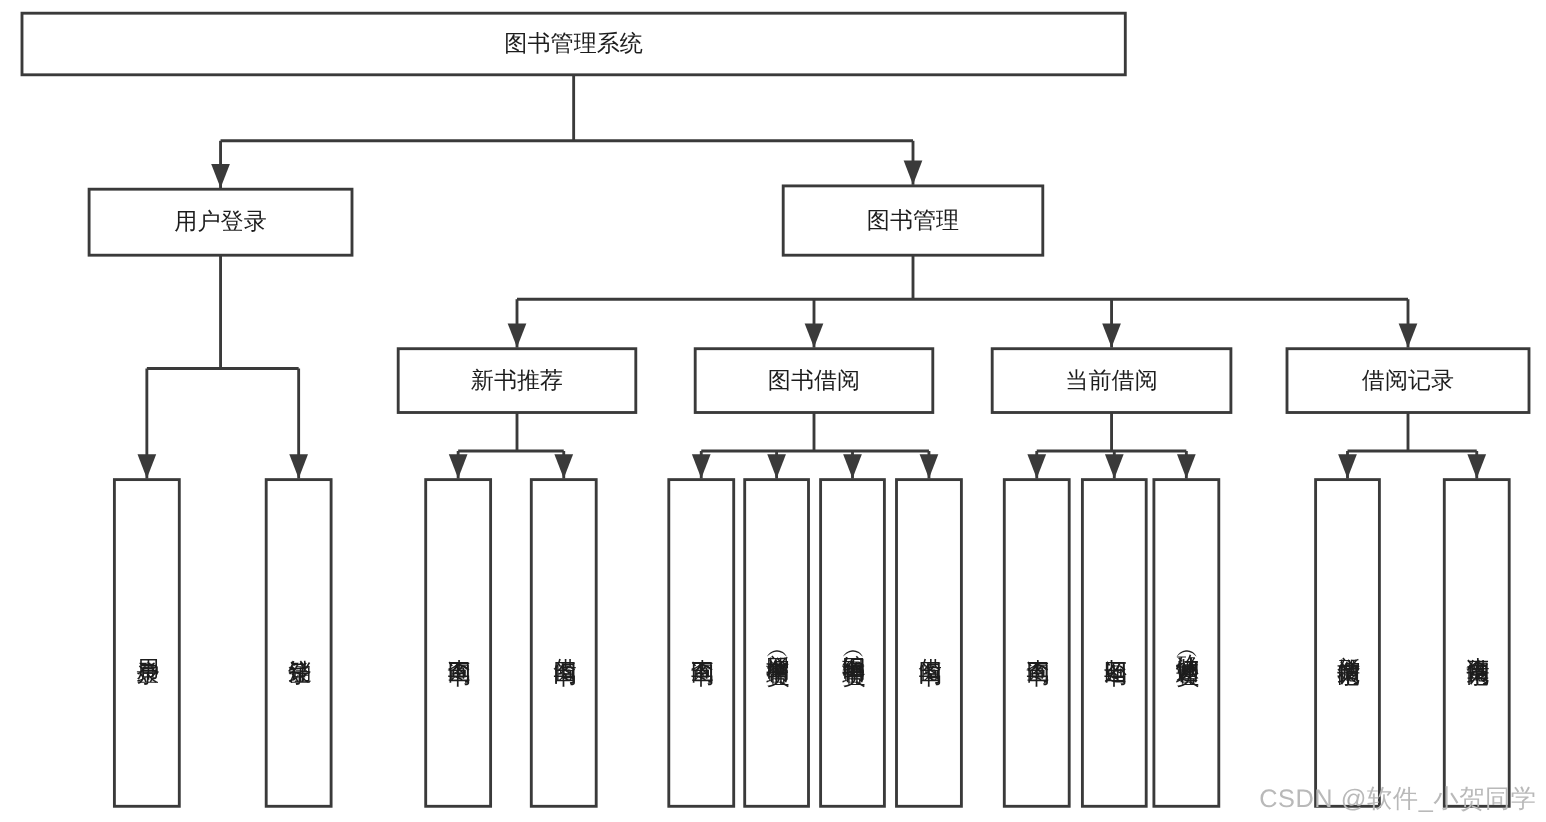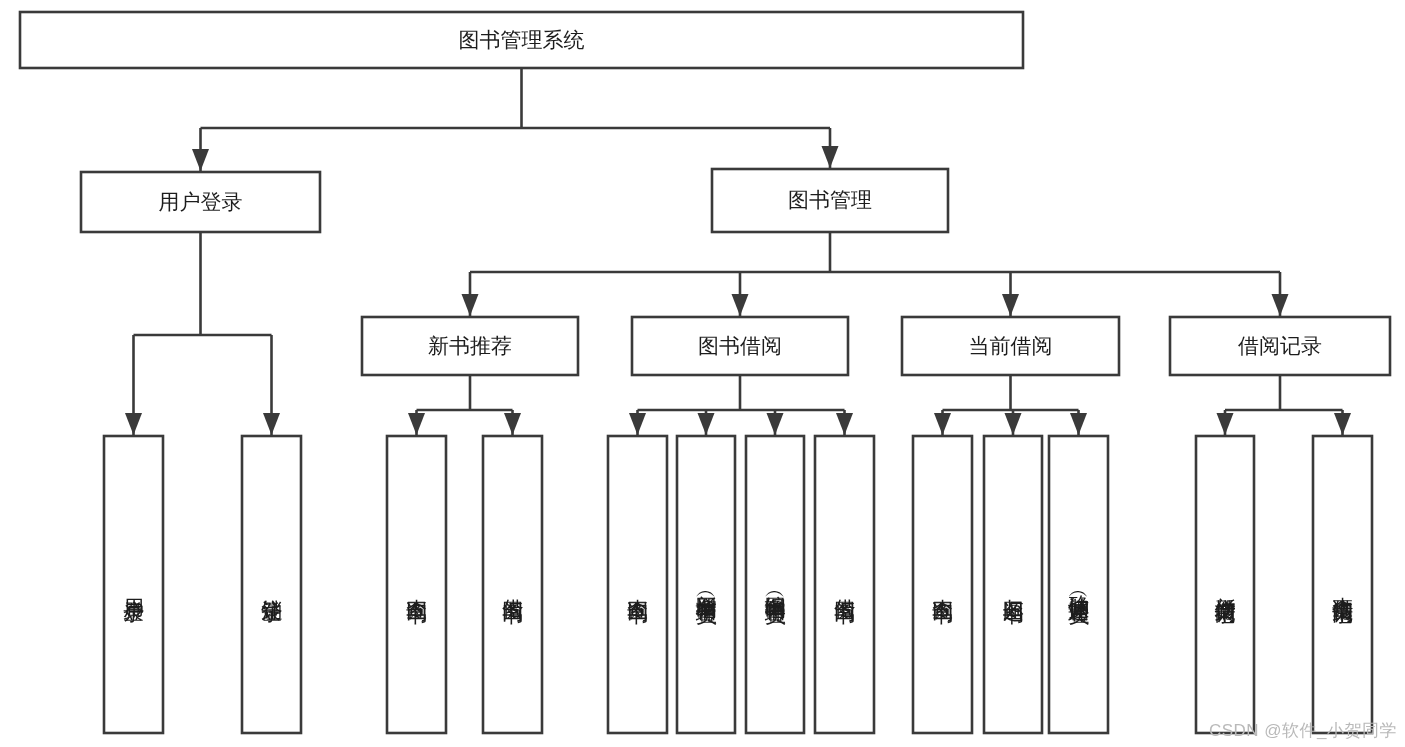--- a/index.html
+++ b/index.html
@@ -64,21 +64,21 @@
     line-height: 1.06;
     letter-spacing: 1.5px;
     color: #1d1d1d;
     white-space: nowrap;
   }
   .watermark {
     position: absolute;
     right: 8px;
     bottom: 5px;
     font-family: "Liberation Sans", "DejaVu Sans", sans-serif;
-    font-size: 17px;
+    font-size: 23px;
     color: #b9b9b9;
     letter-spacing: 0.5px;
     white-space: nowrap;
   }
 </style>
 </head>
 <body>
 
 <div id="diagram-root">
   <svg class="diagram-canvas" viewBox="0 0 1405 747">

